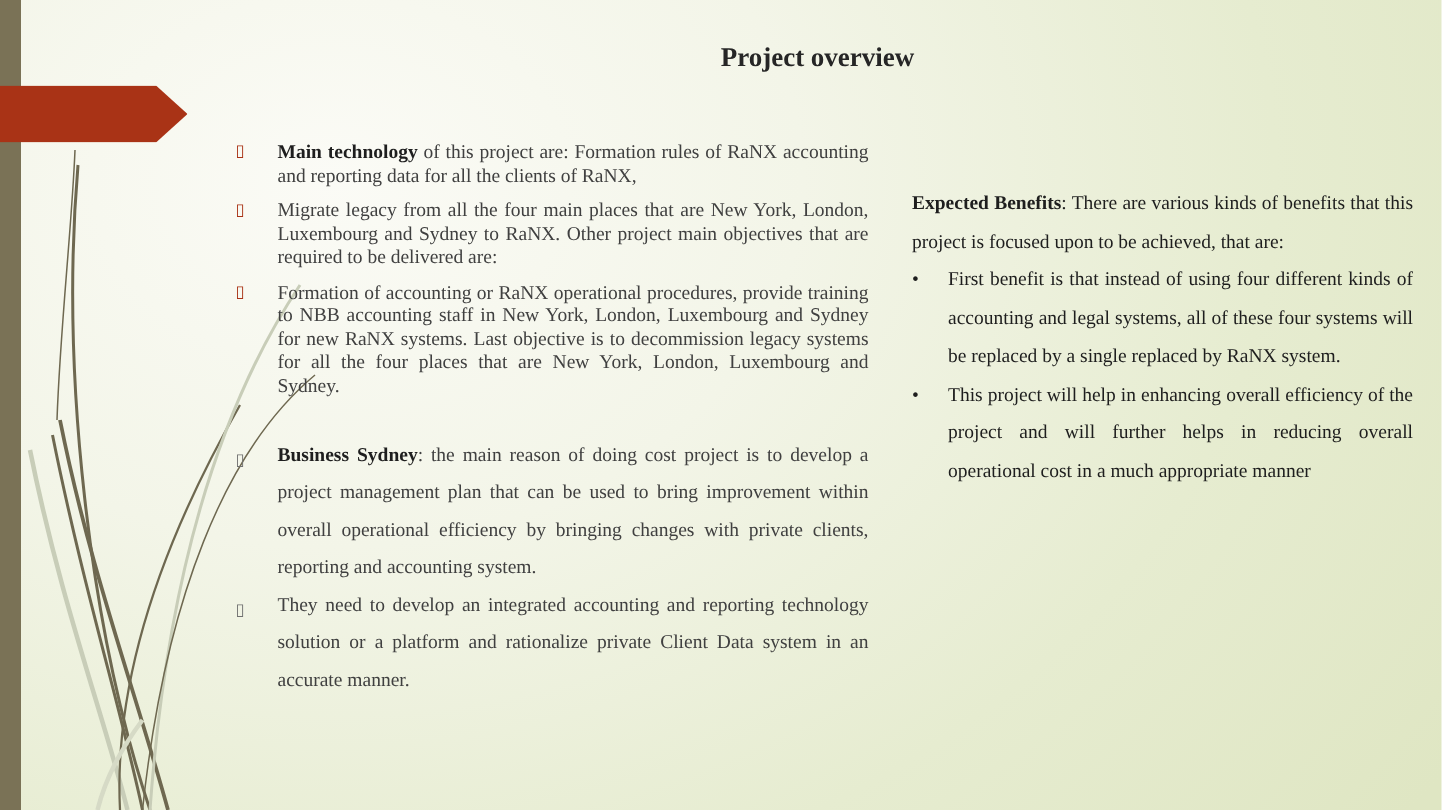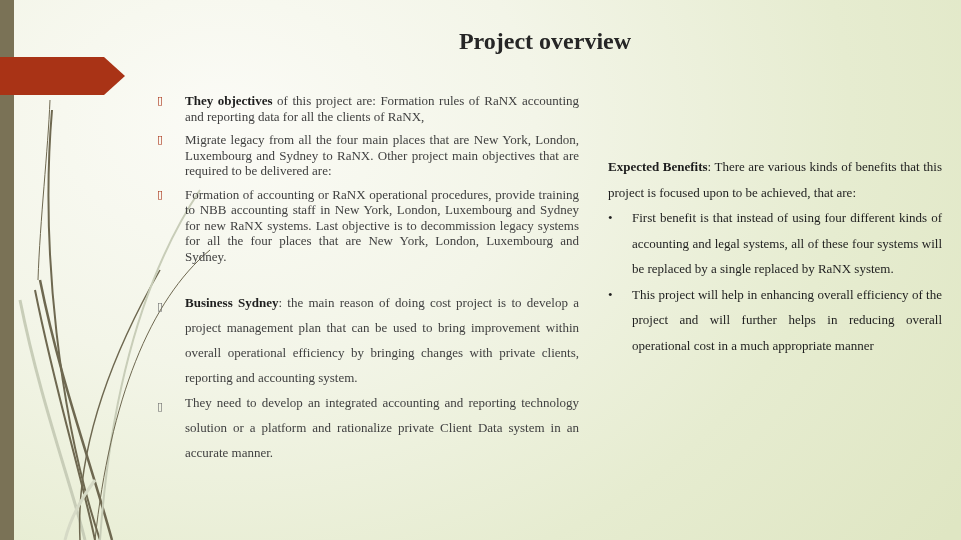--- a/index.html
+++ b/index.html
@@ -14,40 +14,40 @@
       background: #7a7256;
     }
     .swoosh { position: absolute; left: 0; top: 0; width: 961px; height: 540px; pointer-events: none; }
     .arrow-banner {
       position: absolute; left: 0; top: 57px; width: 125px; height: 38px;
       background: #a93316;
       clip-path: polygon(0 0, 104px 0, 125px 19px, 104px 38px, 0 38px);
     }
     .title {
       position: absolute; left: 440px; top: 28px; width: 210px;
-      text-align: center; font-weight: bold; font-size: 24px; color: #262626;
+      text-align: center; font-weight: bold; font-size: 18px; color: #262626;
     }
     .left-col {
       position: absolute; left: 155px; top: 93px; width: 424px;
       font-size: 13px; color: #404040;
     }
     .bullet-item {
       position: relative; padding-left: 30px; text-align: justify;
       line-height: 15.5px; margin-bottom: 8px;
     }
     .bullet-item .mark {
       position: absolute; left: 2px; top: 0; color: #a93316; font-size: 11px;
       font-family: "DejaVu Sans", sans-serif;
     }
     .bullet-item.gap { margin-top: 26px; }
     .bullet-item.loose { line-height: 25px; margin-bottom: 0; }
     .bullet-item.loose .mark { top: 4px; color: #707070; }
     .right-col {
       position: absolute; left: 608px; top: 122px; width: 334px;
-      font-size: 13px; color: #1e1e1e; line-height: 25.5px; margin-top: 32px;
+      font-size: 13px; color: #1e1e1e; line-height: 25.5px;
     }
     .right-col .intro { text-align: justify; }
     .right-col .b-item { position: relative; padding-left: 24px; text-align: justify; }
     .right-col .b-item .dot { position: absolute; left: 0; top: 0; }
     b { color: #1e1e1e; }
   </style>
 </head>
 <body>
 
 <div class="left-bar"></div>
@@ -64,21 +64,21 @@
   <path d="M95 480 C 80 500, 70 520, 65 540" stroke="#d6dac6" stroke-width="3" fill="none"></path>
 </svg>
 
 <div class="arrow-banner"></div>
 
 <div class="title">Project overview</div>
 
 <div class="left-col">
   <div class="bullet-item">
     <span class="mark">▯</span>
-    <b>They objectives</b><span> of this project are: Formation rules of RaNX accounting and reporting data for all the clients of RaNX,</span>
+    <b>Main technology</b><span> of this project are: Formation rules of RaNX accounting and reporting data for all the clients of RaNX,</span>
   </div>
   <div class="bullet-item">
     <span class="mark">▯</span>
     <span>Migrate legacy from all the four main places that are New York, London, Luxembourg and Sydney to RaNX. Other project main objectives that are required to be delivered are:</span>
   </div>
   <div class="bullet-item">
     <span class="mark">▯</span>
     <span>Formation of accounting or RaNX operational procedures, provide training to NBB accounting staff in New York, London, Luxembourg and Sydney for new RaNX systems. Last objective is to decommission legacy systems for all the four places that are New York, London, Luxembourg and Sydney.</span>
   </div>
   <div class="bullet-item gap loose">

